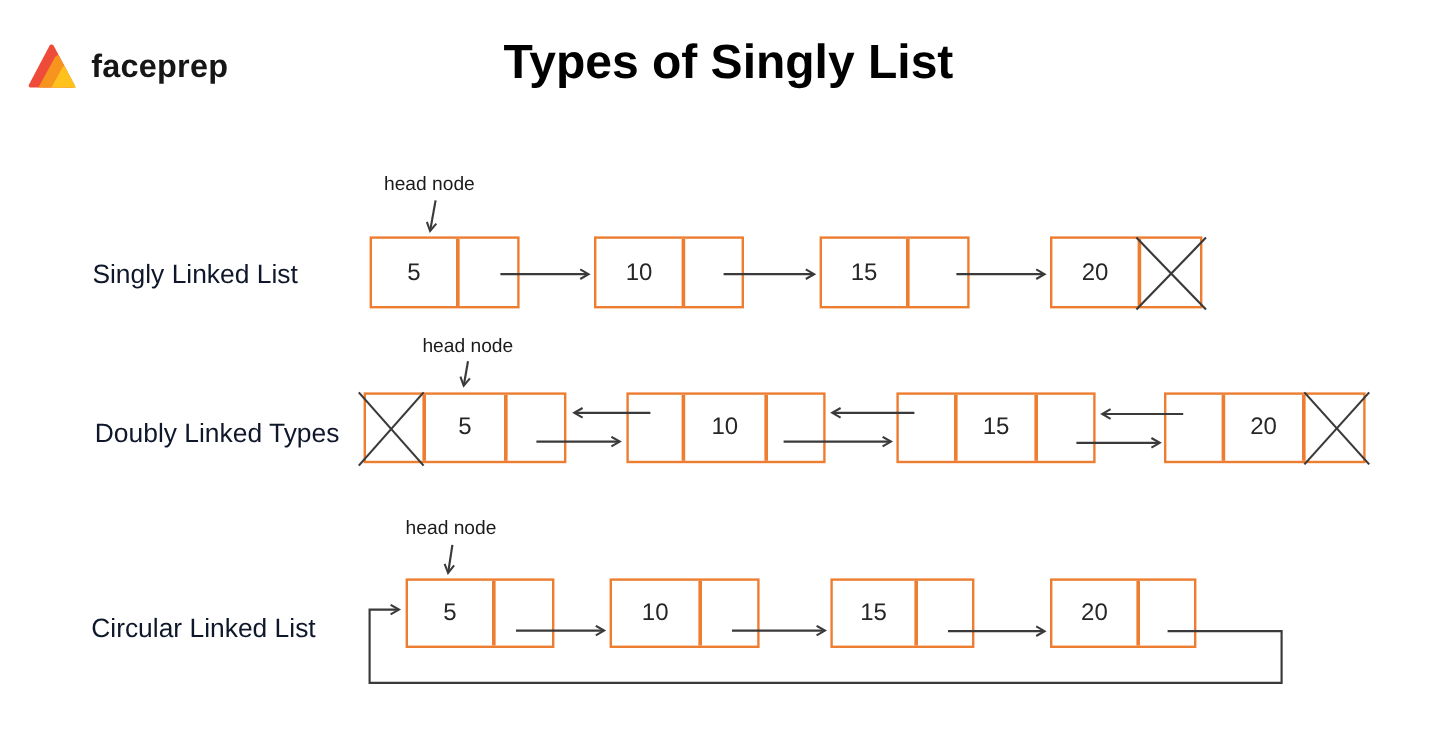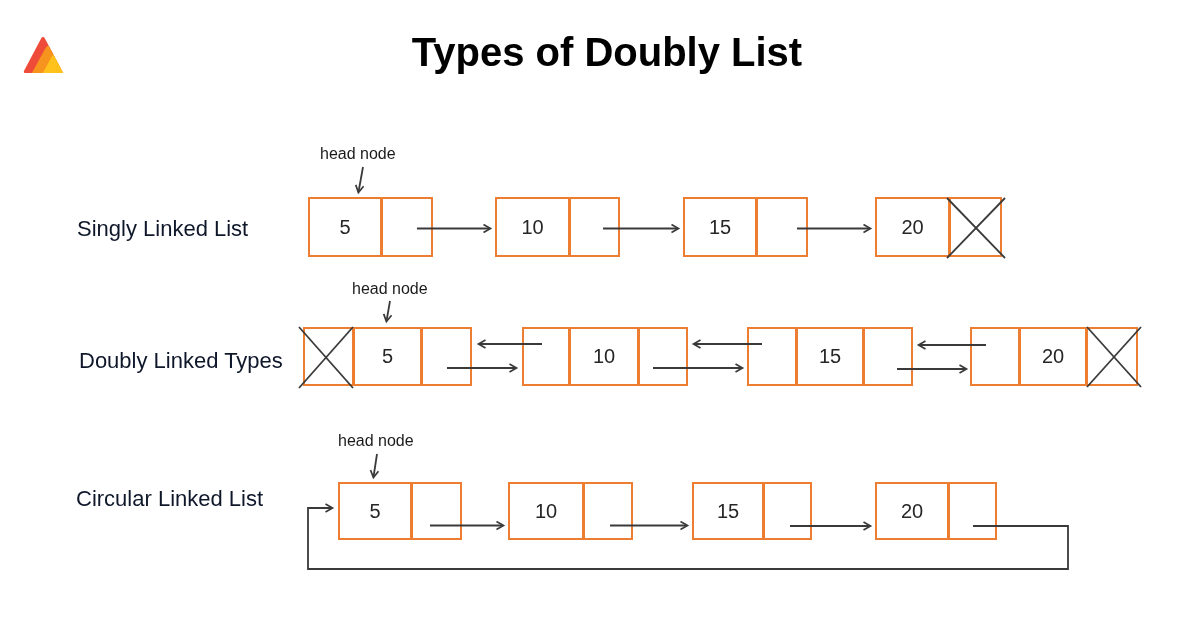--- a/index.html
+++ b/index.html
@@ -46,27 +46,28 @@
         <clipPath id="triclip">
           <path d="M24 1 L47 44.5 L1 44.5 Z"></path>
         </clipPath>
       </defs>
       <g clip-path="url(#triclip)">
         <path d="M24 8 L42 41 L6 41 Z" fill="#EF4B3B" stroke="#EF4B3B" stroke-width="9" stroke-linejoin="round"></path>
         <path d="M31 18 L49 51 L13 51 Z" fill="#F7941E" stroke="#F7941E" stroke-width="9" stroke-linejoin="round"></path>
         <path d="M38 28 L56 61 L20 61 Z" fill="#FFC21C" stroke="#FFC21C" stroke-width="9" stroke-linejoin="round"></path>
       </g>
     </svg>
+    <span class="logo-text">faceprep</span>
   </div>
 
-  <div class="title">Types of Doubly List</div>
+  <div class="title">Types of Singly List</div>
 
   <div class="row-label" style="left:77px;top:216px;">Singly Linked List</div>
   <div class="row-label" style="left:79px;top:348px;">Doubly Linked Types</div>
-  <div class="row-label" style="left:76px;top:486px;">Circular Linked List</div>
+  <div class="row-label" style="left:76px;top:511px;">Circular Linked List</div>
 
   <div class="head-label" style="left:320px;top:145px;">head node</div>
   <div class="head-label" style="left:352px;top:280px;">head node</div>
   <div class="head-label" style="left:338px;top:432px;">head node</div>
 
   <div class="node" style="left:308px;top:197px;width:125px;height:60px;">
     <div class="cell" style="flex:0 0 70px;">5</div>
     <div class="cell" style="flex:1;"></div>
   </div>
   <div class="node" style="left:495px;top:197px;width:125px;height:60px;">

